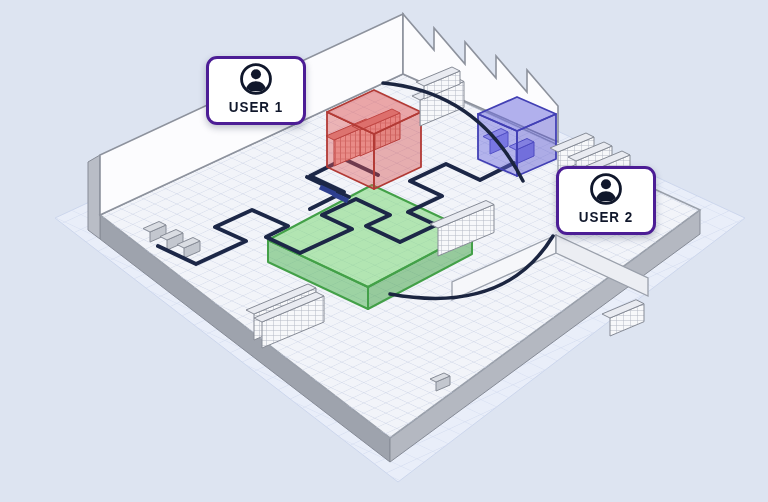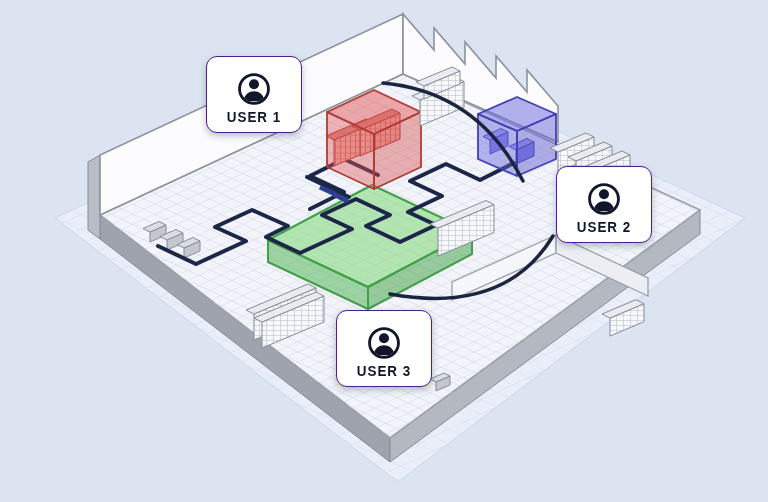--- a/index.html
+++ b/index.html
@@ -1,20 +1,20 @@
 <!DOCTYPE html>
 <html><head>
 <meta charset="utf-8">
 <style>
   html,body{margin:0;padding:0;background:#dde4f1;font-family:"Liberation Sans",sans-serif;}
   .stage{position:relative;width:768px;height:502px;margin:0 auto;overflow:hidden;background:#dde4f1;}
   .stage > svg.scene{position:absolute;left:0;top:0;}
   .user-card{
-    position:absolute;width:86px;background:#ffffff;border:1px solid #4c1d95;
-    border-radius:11px;text-align:center;padding:15px 4px 7px;
+    position:absolute;width:86px;background:#ffffff;border:3px solid #4c1d95;
+    border-radius:11px;text-align:center;padding:3px 4px 7px;
     box-shadow:0 3px 7px rgba(25,35,70,.28);
   }
   .user-card .icon{display:block;margin:0 auto;}
   .user-card .label{
     margin-top:3px;font-weight:700;font-size:14px;letter-spacing:1px;
     color:#10172b;white-space:nowrap;transform:scaleX(.96);
   }
 </style>
 </head>
 <body>
@@ -172,29 +172,14 @@
         </defs>
     <circle cx="18" cy="18" r="15.3" fill="#ffffff" stroke="#10172b" stroke-width="3"></circle>
     <g clip-path="url(#uclip2)" fill="#10172b">
       <circle cx="18" cy="13" r="5.3"></circle>
       <path d="M6.5,31 C8,23.5 13,20.5 18,20.5 C23,20.5 28,23.5 29.5,31 Z"></path>
     </g>
   </svg>
   <div class="label">USER 2</div>
 </div>
 
-<div class="user-card" style="left:336px;top:310px;">
-  <svg class="icon" width="34" height="34" viewBox="0 0 36 36">
-    <defs>
-          <clipPath id="uclip3">
-            <circle cx="18" cy="18" r="14"></circle>
-          </clipPath>
-        </defs>
-    <circle cx="18" cy="18" r="15.3" fill="#ffffff" stroke="#10172b" stroke-width="3"></circle>
-    <g clip-path="url(#uclip3)" fill="#10172b">
-      <circle cx="18" cy="13" r="5.3"></circle>
-      <path d="M6.5,31 C8,23.5 13,20.5 18,20.5 C23,20.5 28,23.5 29.5,31 Z"></path>
-    </g>
-  </svg>
-  <div class="label">USER 3</div>
-</div>
 
 </div>
 
 </body></html>

